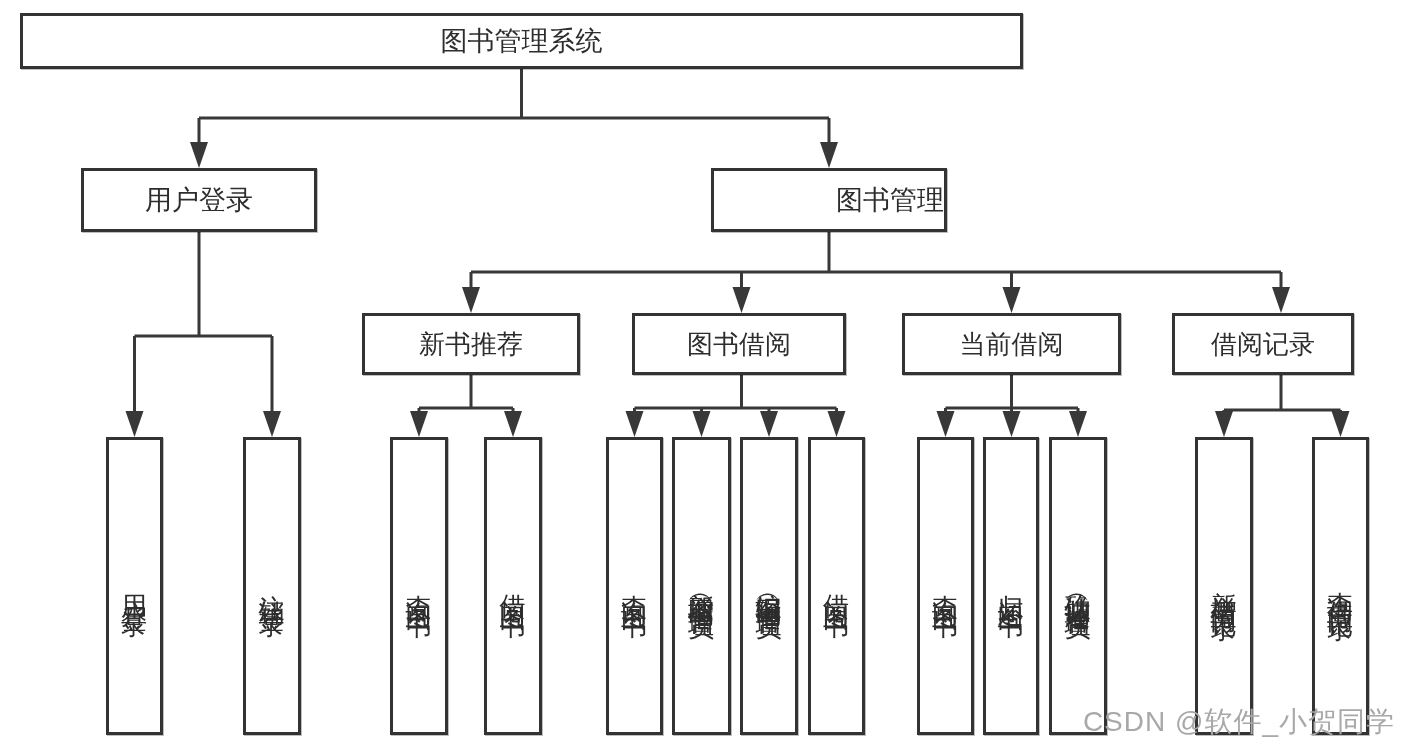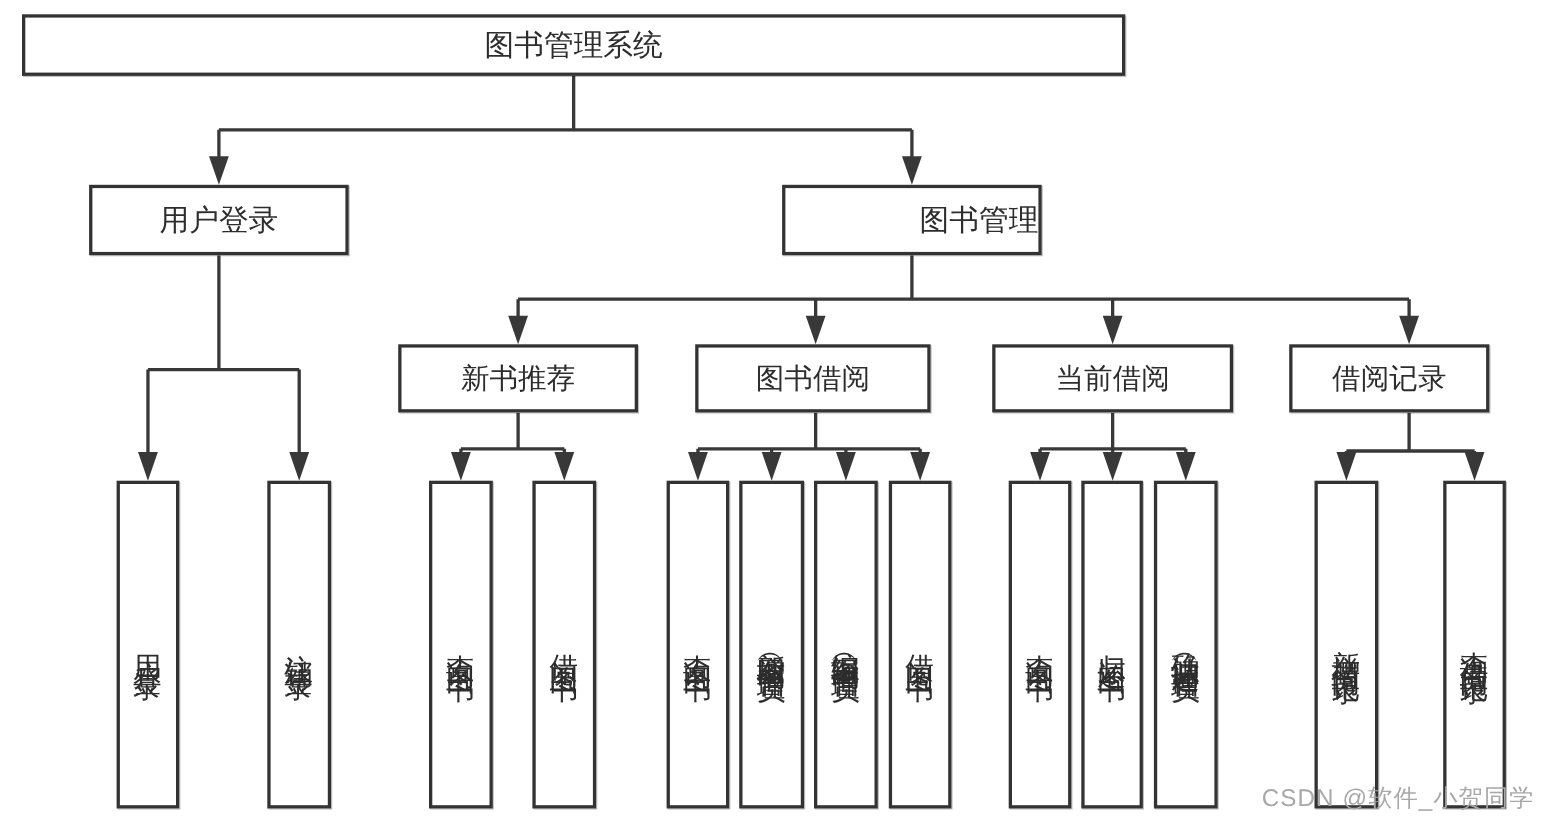--- a/index.html
+++ b/index.html
@@ -49,21 +49,21 @@
     line-height: 1;
     white-space: nowrap;
   }
   .box.leaf .vtext.tight  { letter-spacing: 3px; }
   .box.leaf .vtext.medium { letter-spacing: 5px; }
   .label { white-space: nowrap; }
   .watermark {
     position: absolute;
     right: 10px;
     bottom: 6px;
-    font-size: 22px;
+    font-size: 28px;
     color: #a8a8a8;
     letter-spacing: 1px;
     z-index: 5;
     white-space: nowrap;
   }
 </style>
 </head>
 <body>
 
 <div class="canvas">

